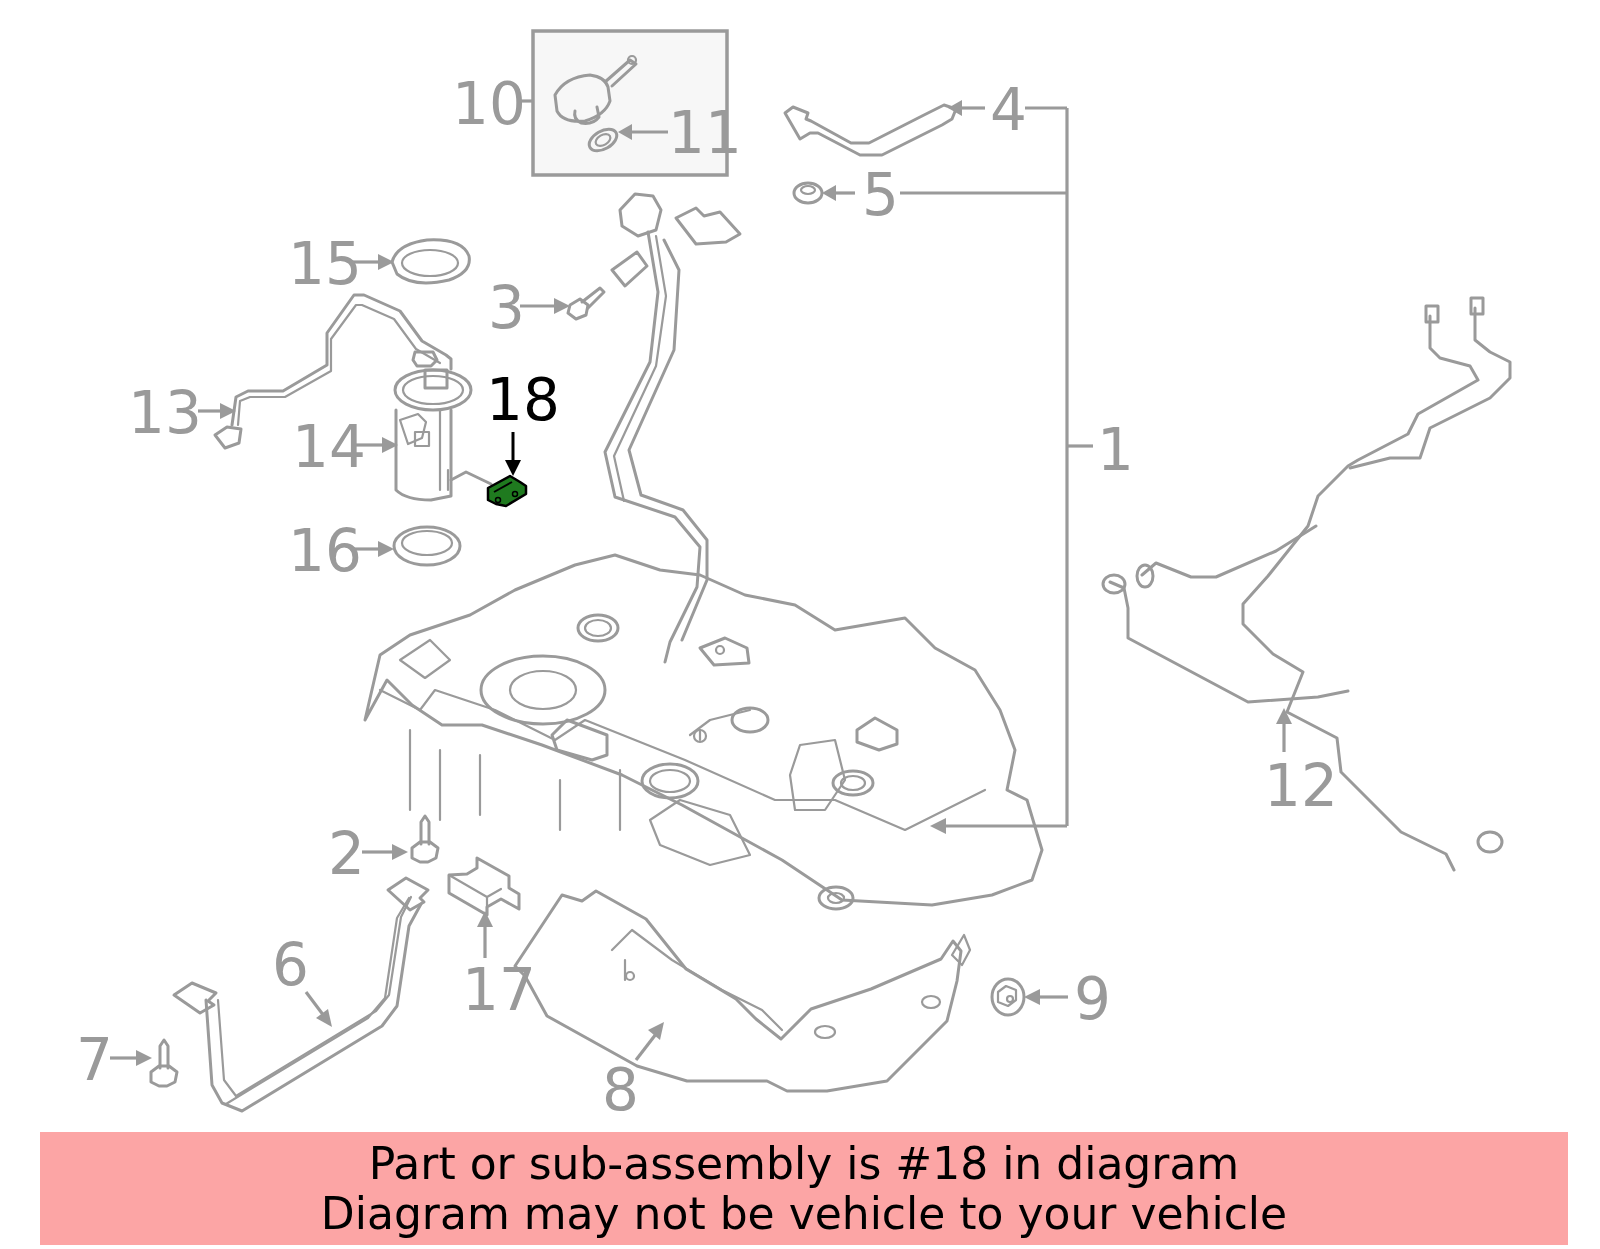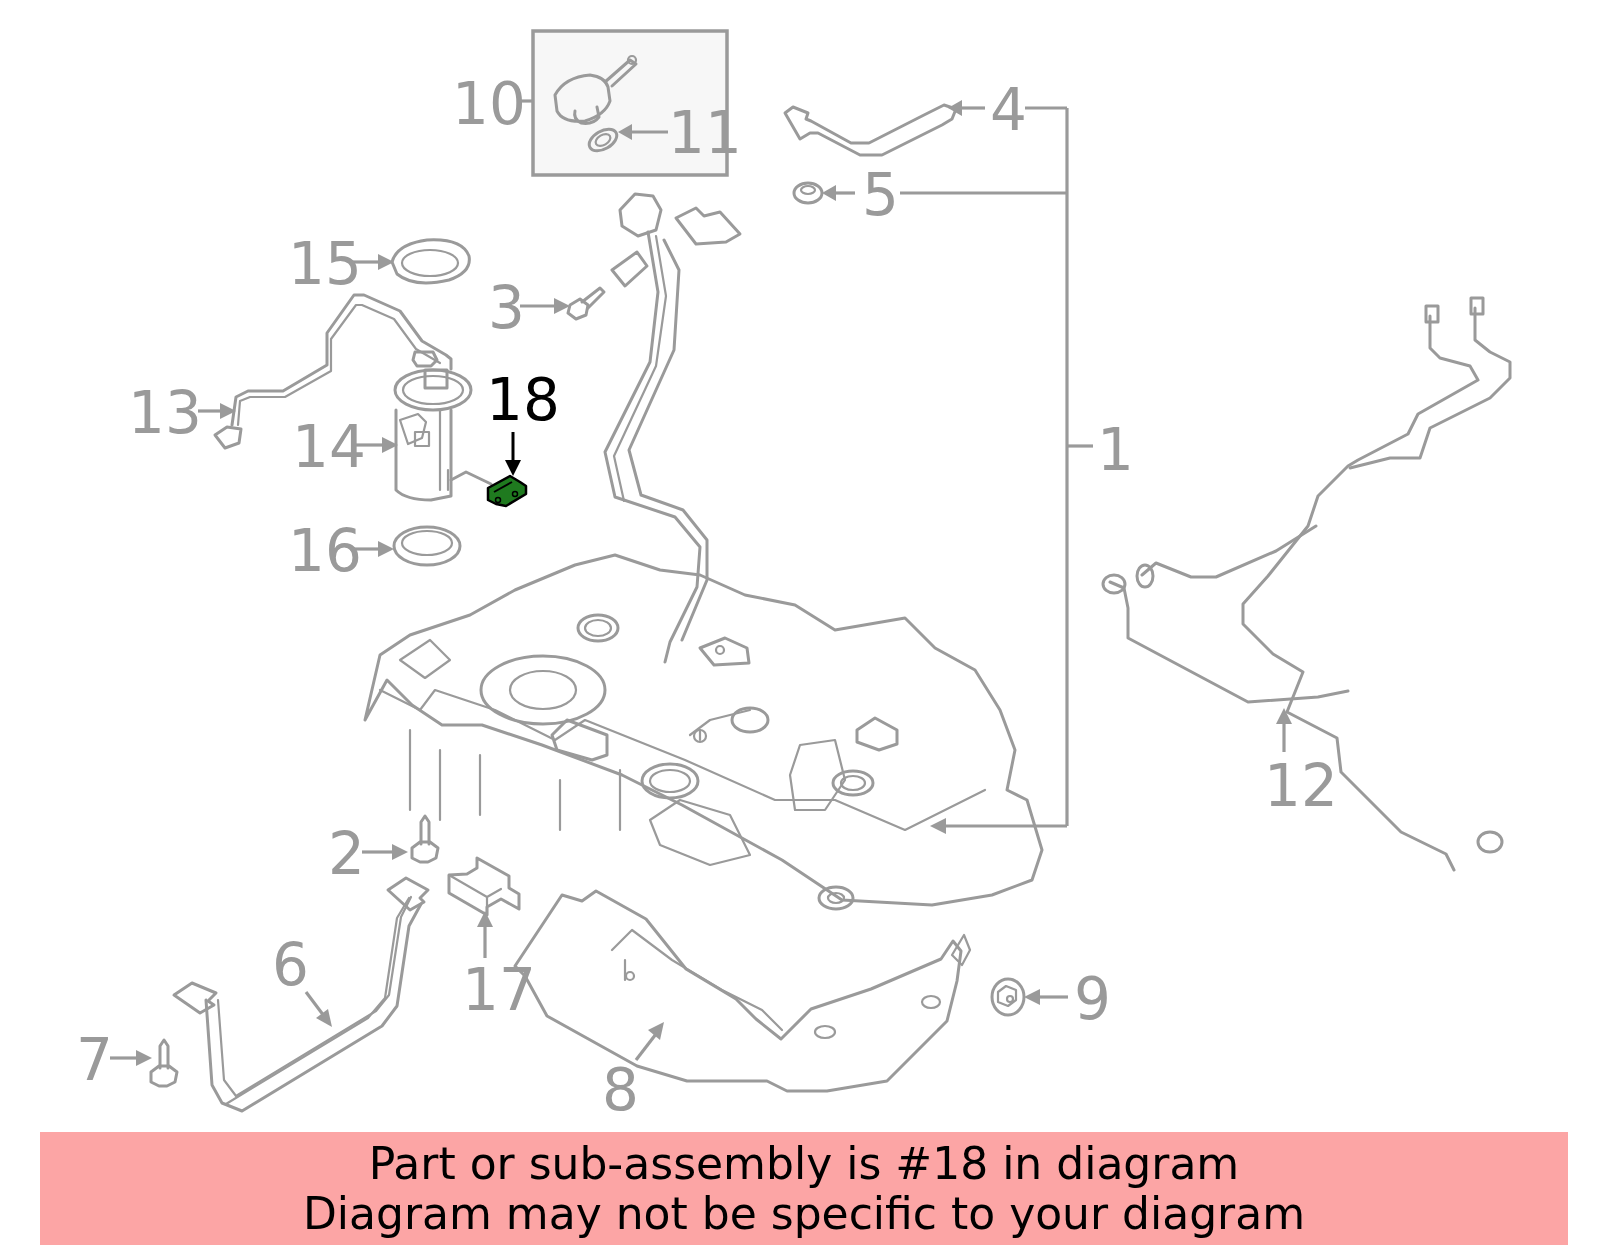--- a/index.html
+++ b/index.html
@@ -228,14 +228,14 @@
     <rect class="ln" x="1471" y="298" width="12" height="16"></rect>
   </g>
   <line class="lead" x1="1284" y1="722" x2="1284" y2="752"></line>
   <polygon class="arrowhead" points="1284,708 1276,724 1292,724"></polygon>
   <text class="callout" x="1264" y="806">12</text>
 
 </svg>
 
 <div id="banner">
   <div class="banner-line">Part or sub-assembly is #18 in diagram</div>
-  <div class="banner-line">Diagram may not be specific to your diagram</div>
+  <div class="banner-line">Diagram may not be vehicle to your vehicle</div>
 </div>
 
 </body></html>

